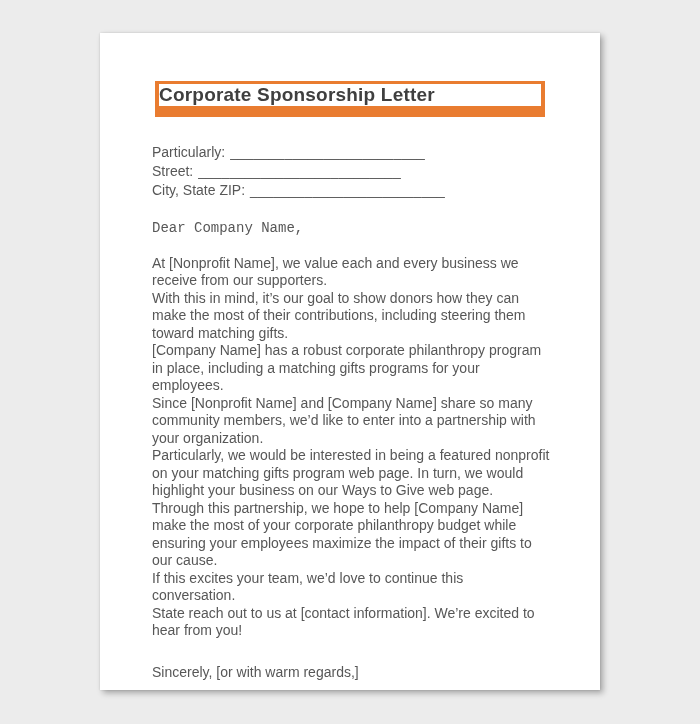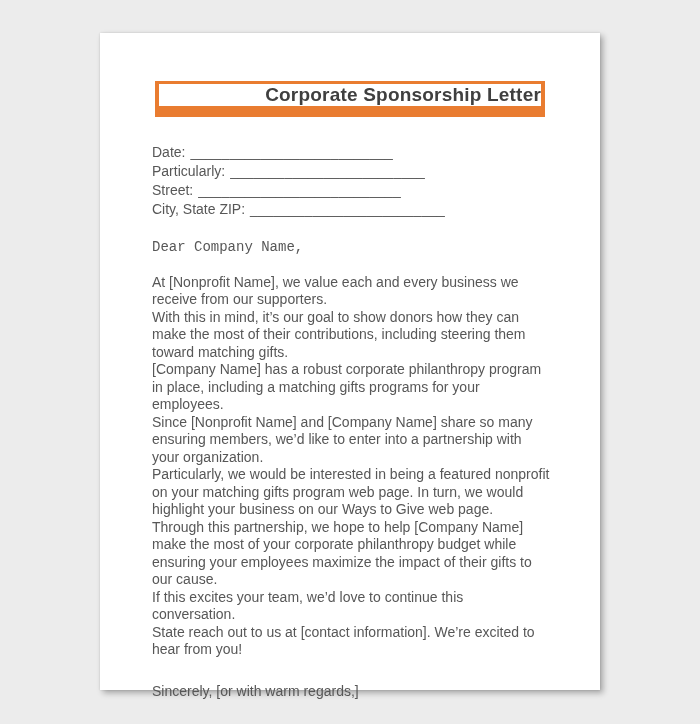--- a/index.html
+++ b/index.html
@@ -19,21 +19,21 @@
   .title-box {
     margin: 48px 55px 0 55px;
     background: var(--page, #FFFFFF);
     border-top: 3px solid var(--accent, #E97C30);
     border-left: 4px solid var(--accent, #E97C30);
     border-right: 4px solid var(--accent, #E97C30);
     border-bottom: 11px solid var(--accent, #E97C30);
   }
   .title-text {
     display: block;
-    text-align: right;
+    text-align: left;
     font-size: 19px;
     font-weight: bold;
     line-height: 22px;
     color: var(--titleText, #3F3F3F);
     letter-spacing: 0.2px;
   }
   .fields {
     margin: 26px 40px 0 52px;
     font-size: 14px;
     line-height: 19px;
@@ -55,39 +55,36 @@
 <body>
 
 <div class="page">
 
   <div class="title-box">
     <span class="title-text">Corporate Sponsorship Letter</span>
   </div>
 
   <div class="fields">
     <div class="field-row">
-      <span>Date:</span><span class="field-line">__________________________</span>
-    </div>
-    <div class="field-row">
       <span>Particularly:</span><span class="field-line">_________________________</span>
     </div>
     <div class="field-row">
       <span>Street:</span><span class="field-line">__________________________</span>
     </div>
     <div class="field-row">
       <span>City, State ZIP:</span><span class="field-line">_________________________</span>
     </div>
   </div>
 
   <div class="letter">
     <div class="salutation">Dear Company Name,</div>
     <div class="para">At [Nonprofit Name], we value each and every business we receive from our supporters.</div>
     <div class="para">With this in mind, it’s our goal to show donors how they can make the most of their contributions, including steering them toward matching gifts.</div>
     <div class="para">[Company Name] has a robust corporate philanthropy program in place, including a matching gifts programs for your employees.</div>
-    <div class="para">Since [Nonprofit Name] and [Company Name] share so many ensuring members, we’d like to enter into a partnership with your organization.</div>
+    <div class="para">Since [Nonprofit Name] and [Company Name] share so many community members, we’d like to enter into a partnership with your organization.</div>
     <div class="para">Particularly, we would be interested in being a featured nonprofit on your matching gifts program web page. In turn, we would highlight your business on our Ways to Give web page.</div>
     <div class="para">Through this partnership, we hope to help [Company Name] make the most of your corporate philanthropy budget while ensuring your employees maximize the impact of their gifts to our cause.</div>
     <div class="para">If this excites your team, we’d love to continue this conversation.</div>
     <div class="para">State reach out to us at [contact information]. We’re excited to hear from you!</div>
     <div class="closing">Sincerely, [or with warm regards,]</div>
   </div>
 
 </div>
 
 </body></html>

